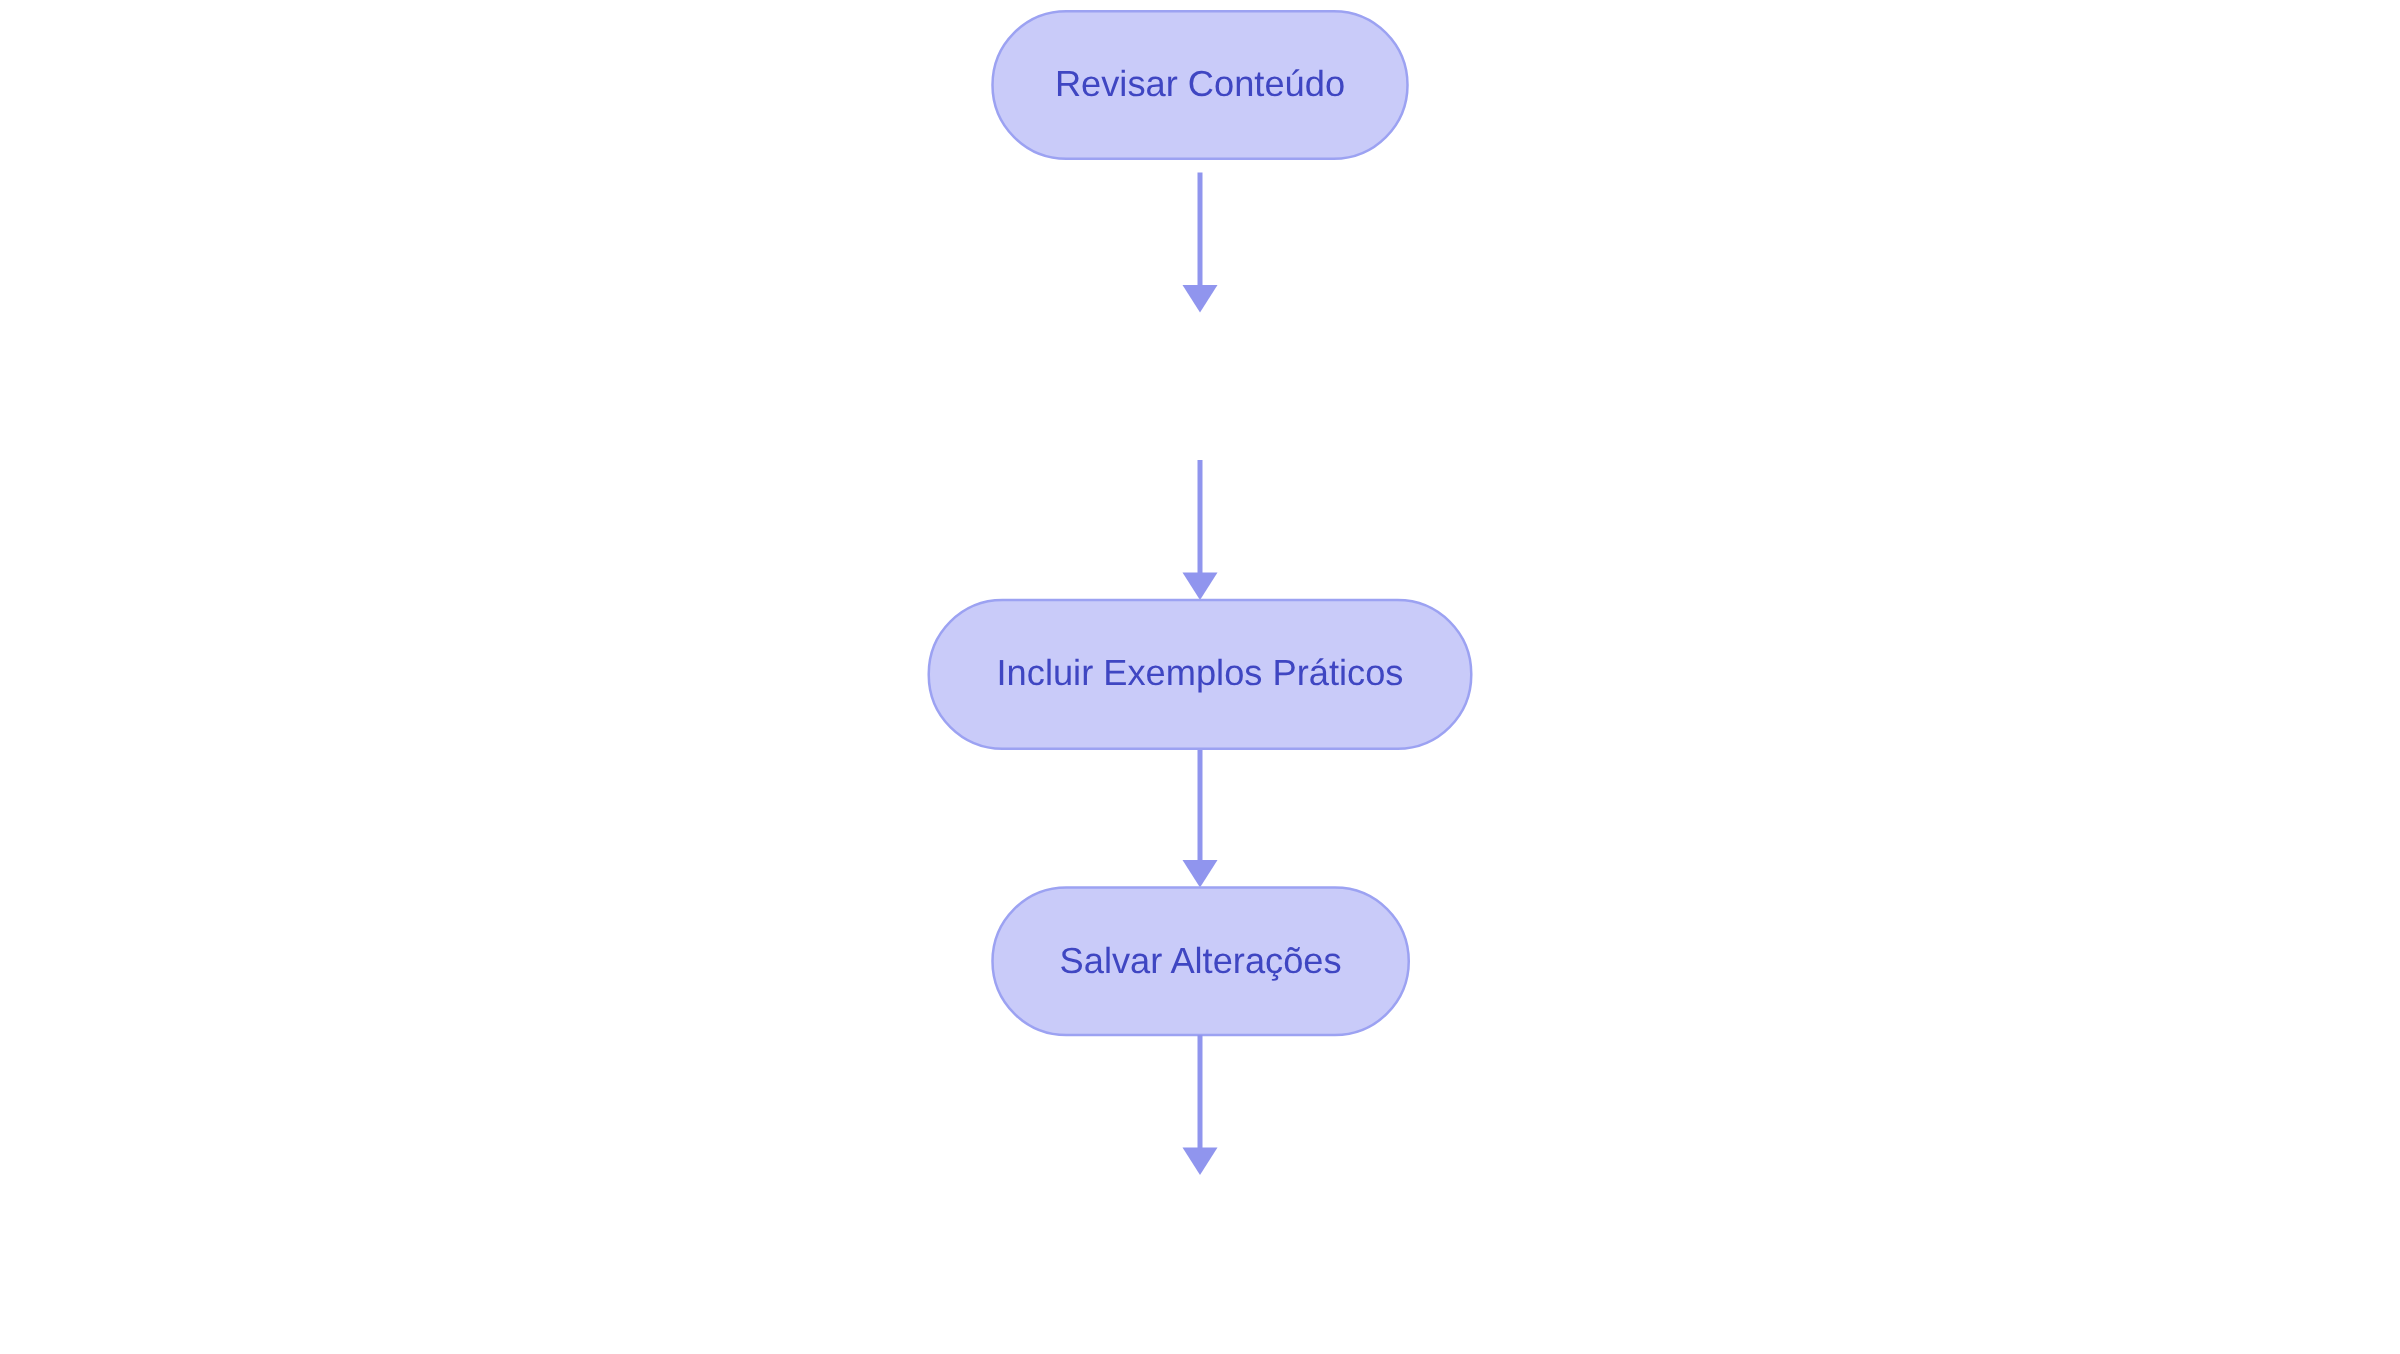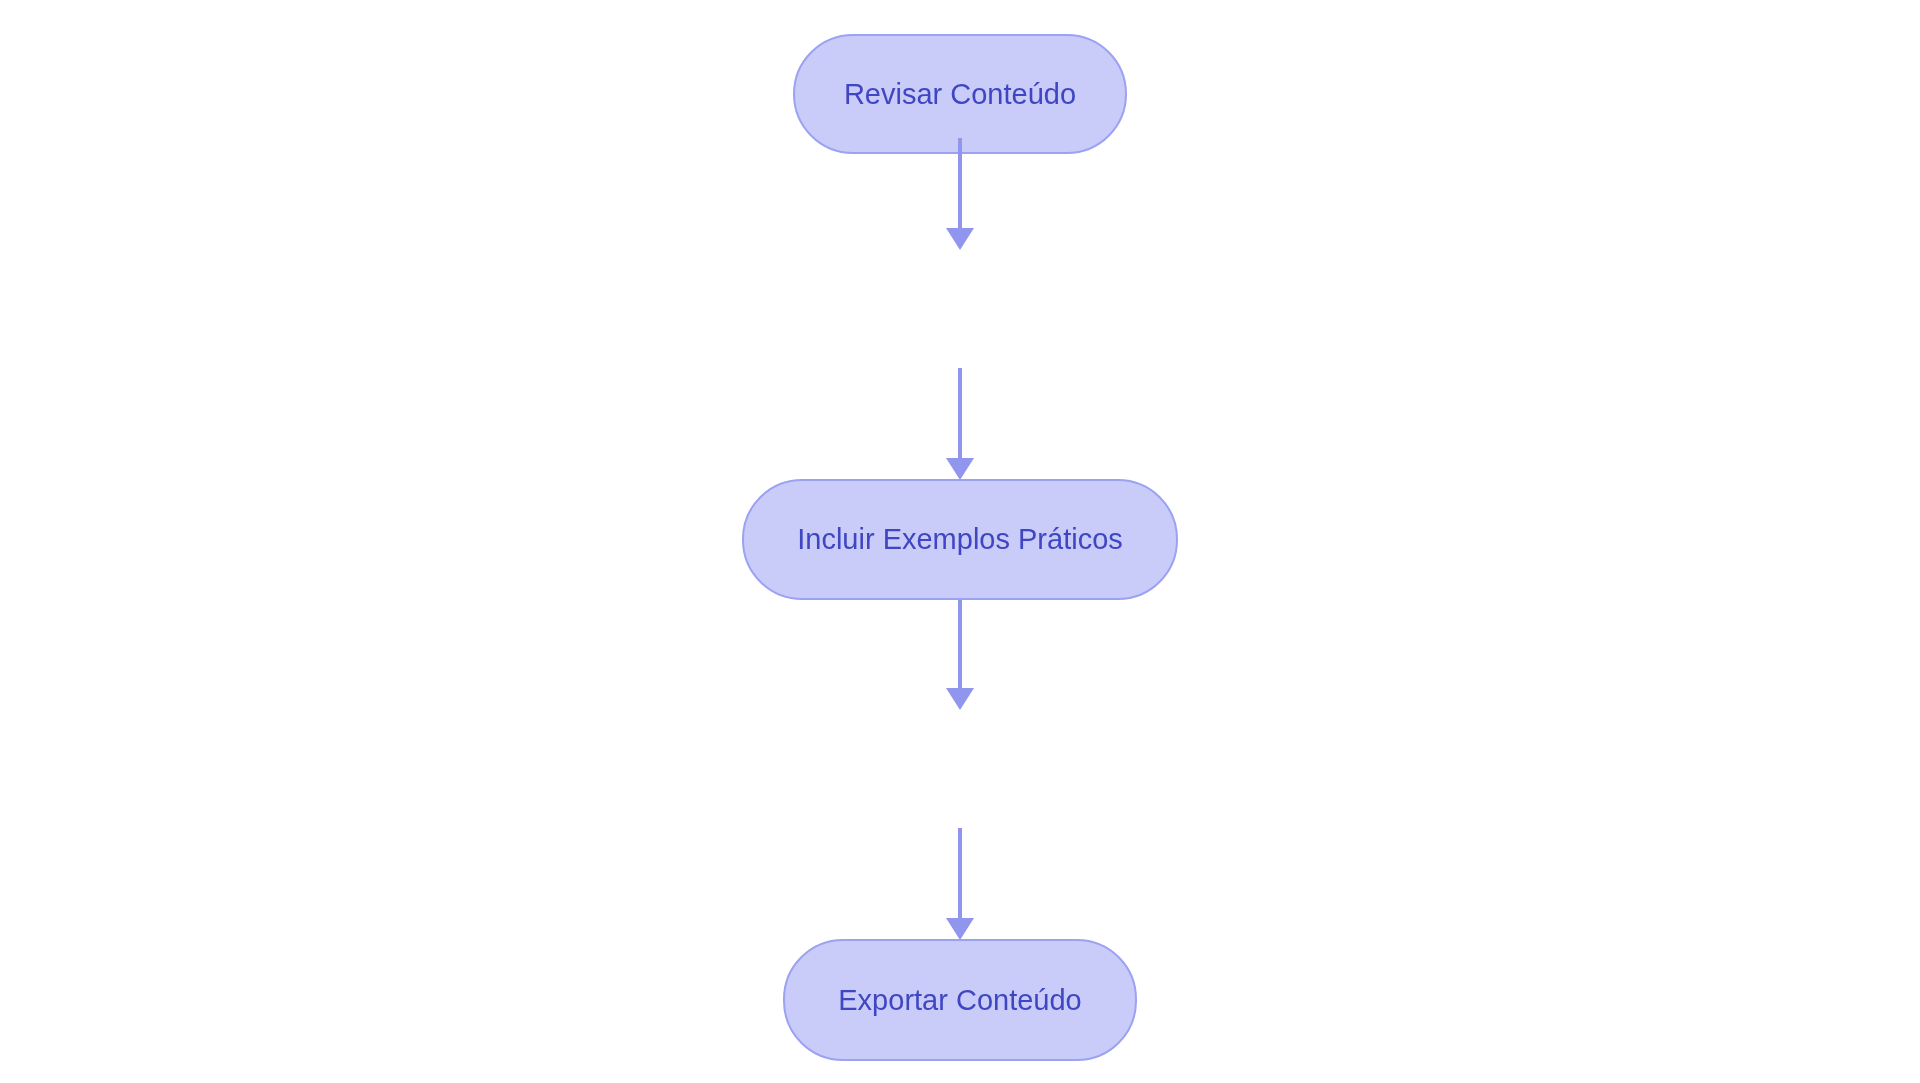--- a/index.html
+++ b/index.html
@@ -20,21 +20,21 @@
     display: flex;
     align-items: center;
     justify-content: center;
     color: #3f46c2;
     font-size: 29px;
     line-height: 1;
     text-align: center;
     white-space: nowrap;
   }
   
-  .n1 { left: 793px; top: 34px;  width: 334px; height: 120px; }
+  .n1 { left: 793px; top: 8px;  width: 334px; height: 120px; }
   .n2 { left: 704px; top: 249px; width: 512px; height: 120px; }
   .n3 { left: 742px; top: 479px; width: 436px; height: 121px; }
   .n4 { left: 793px; top: 709px; width: 335px; height: 120px; }
   .n5 { left: 783px; top: 939px; width: 354px; height: 122px; }
 
   .arrow {
     position: absolute;
     left: 946px;
     width: 28px;
   }
@@ -83,23 +83,23 @@
 
   <div class="node n3">
     <span>Incluir Exemplos Práticos</span>
   </div>
 
   <div class="arrow a3">
     <div class="shaft"></div>
     <div class="head"></div>
   </div>
 
+  <div class="node n4">
+    <span>Salvar Alterações</span>
+  </div>
 
   <div class="arrow a4">
     <div class="shaft"></div>
     <div class="head"></div>
   </div>
 
-  <div class="node n5">
-    <span>Exportar Conteúdo</span>
-  </div>
 
 </div>
 
 </body></html>

